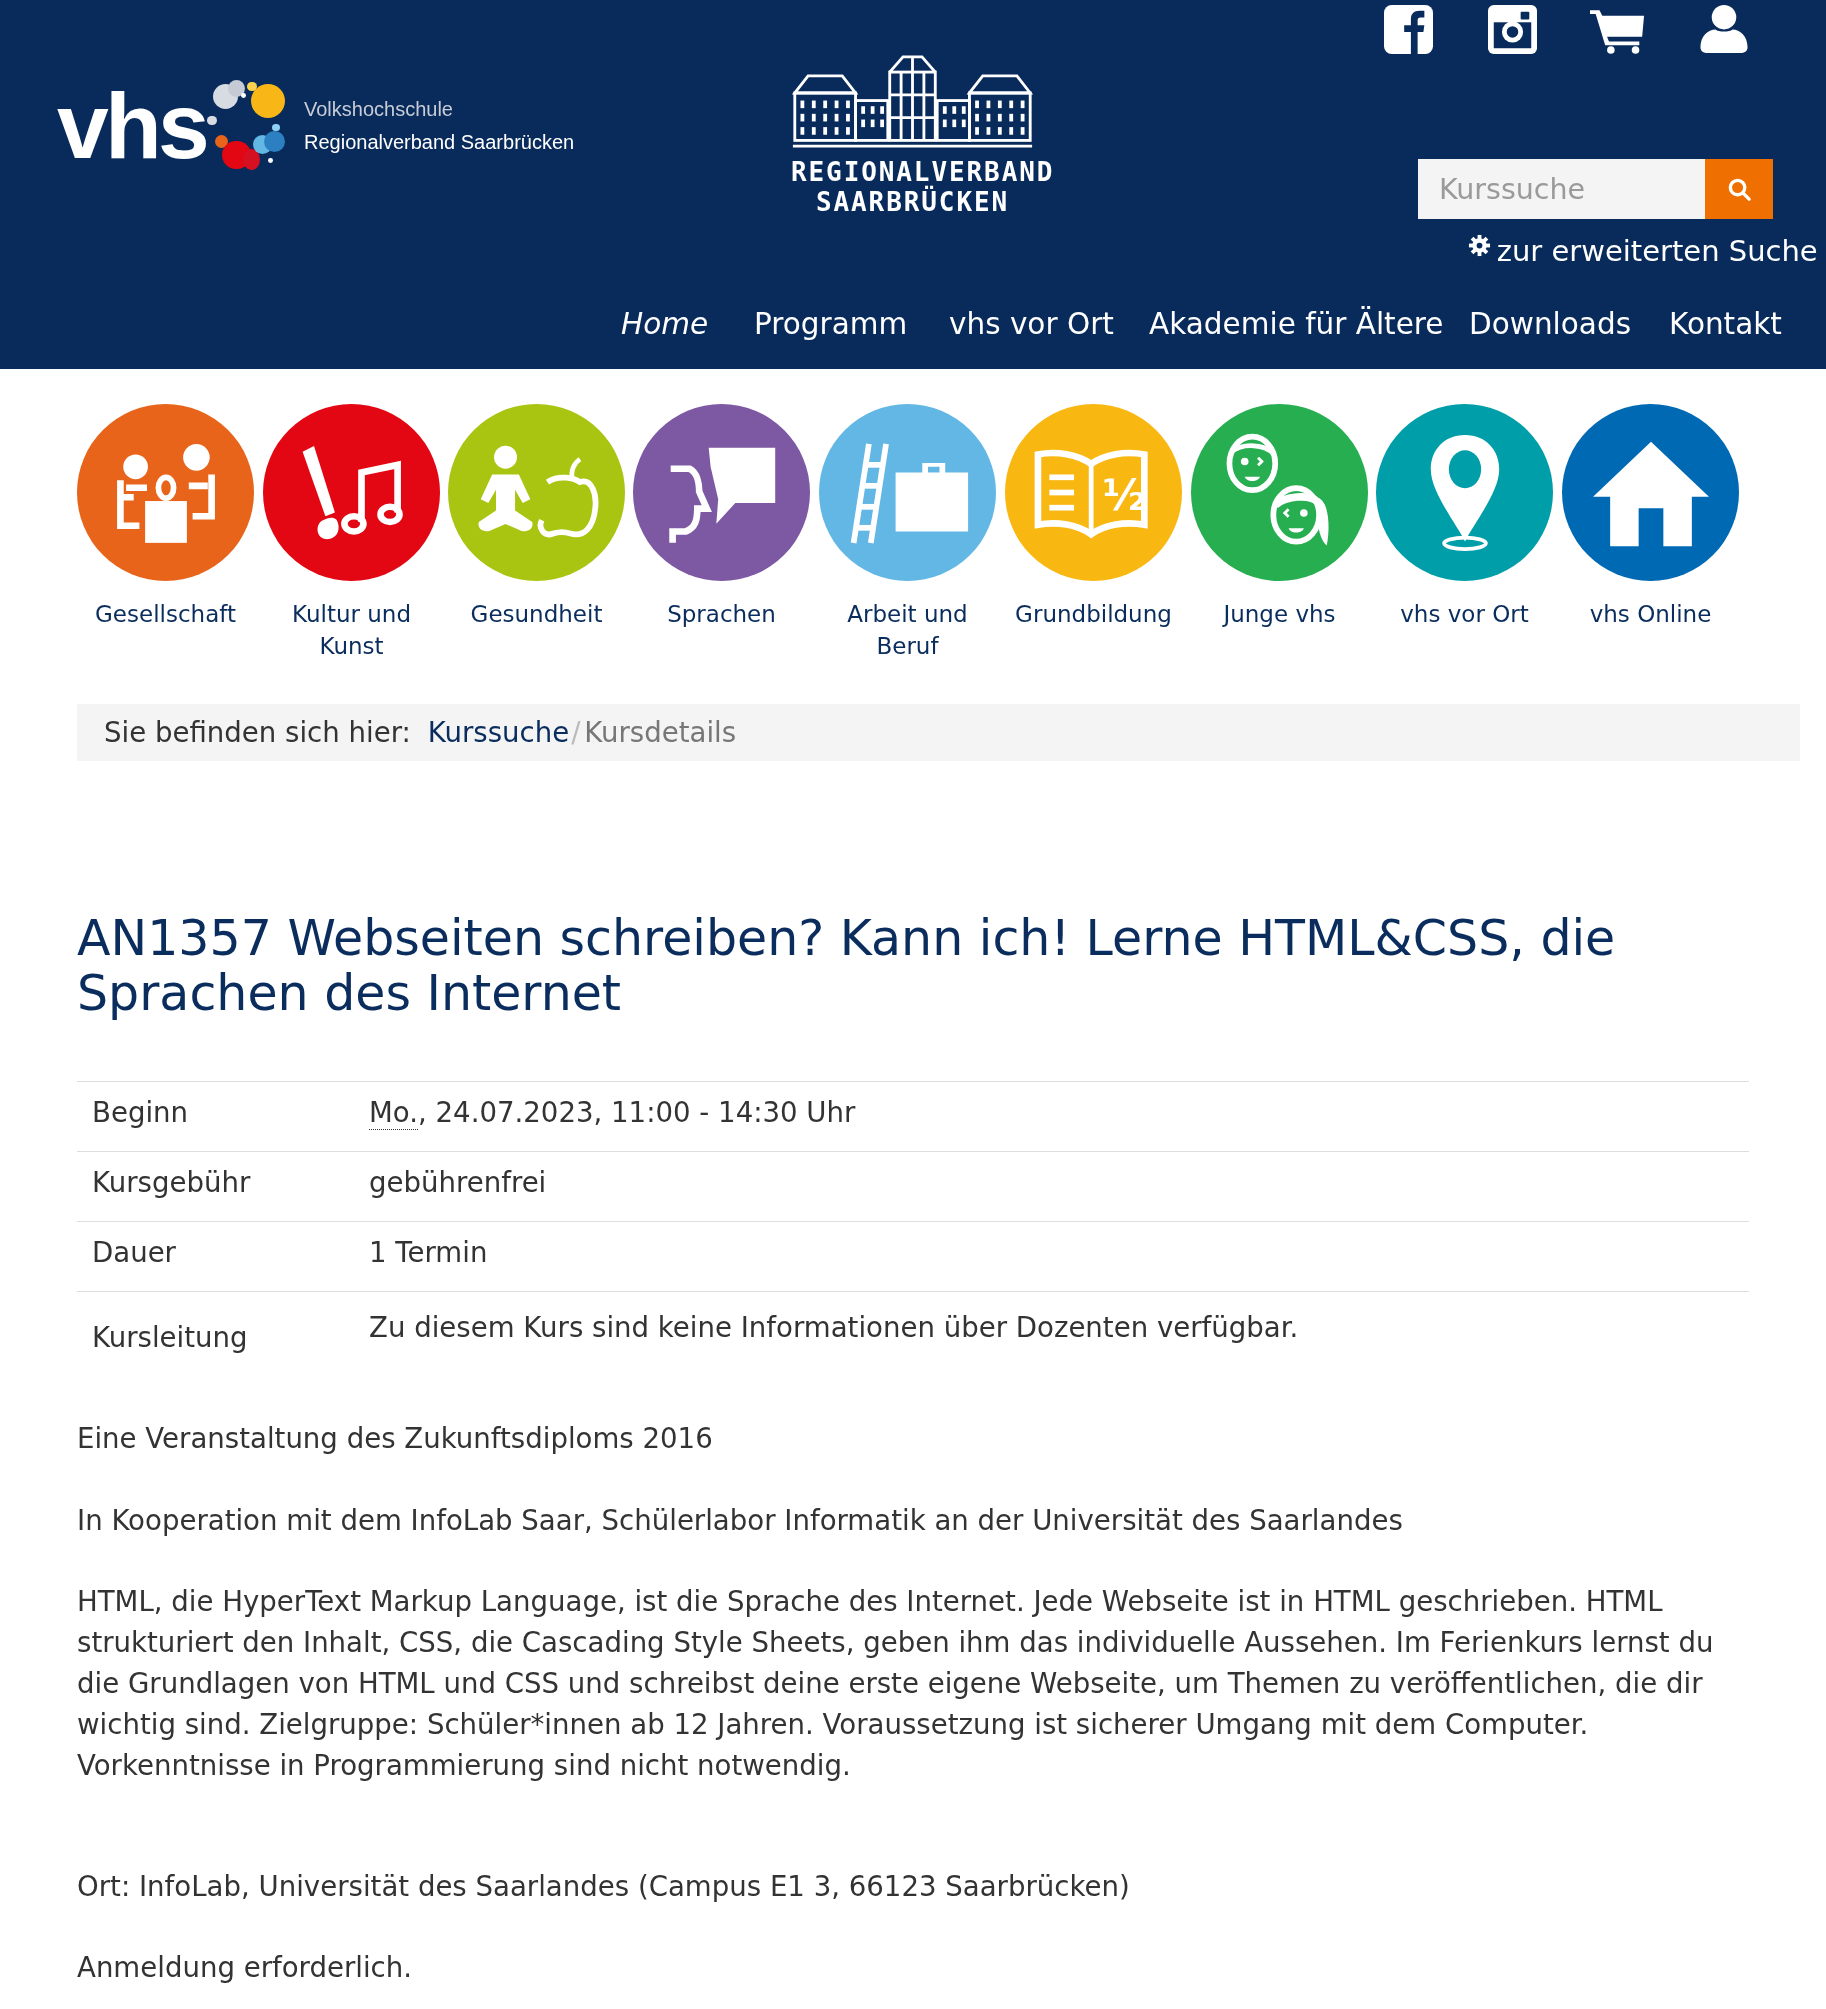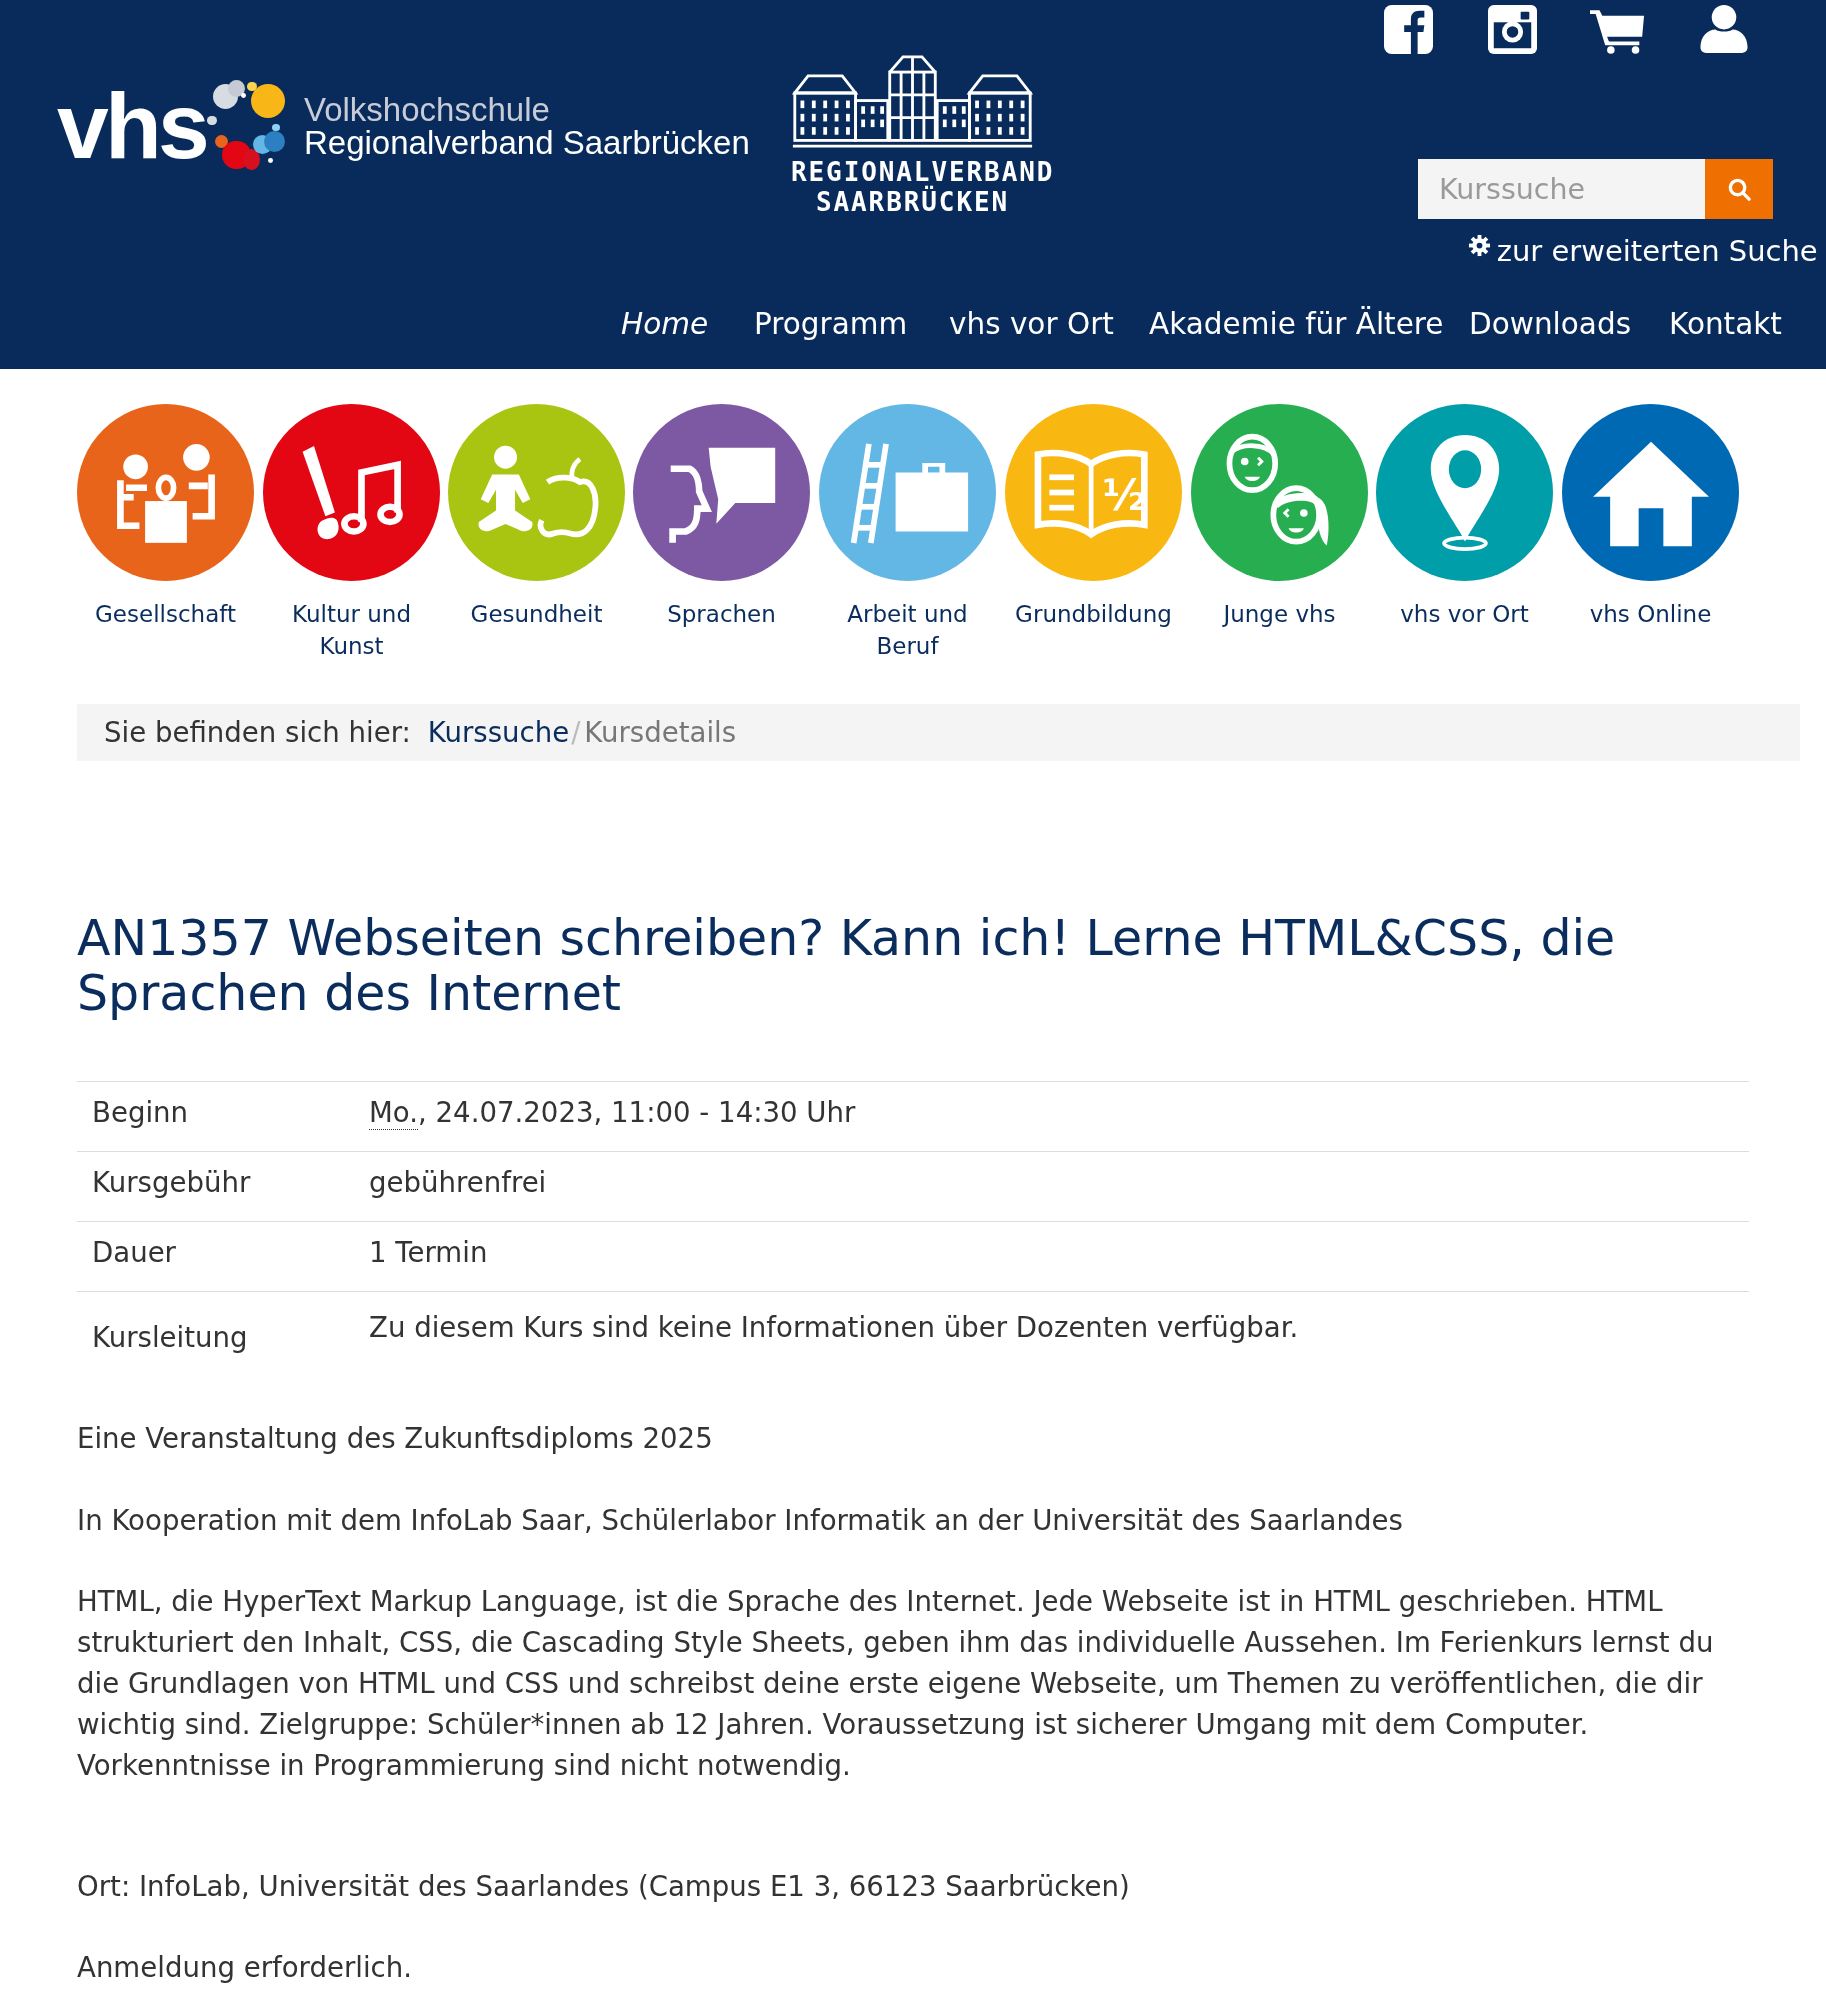--- a/index.html
+++ b/index.html
@@ -5,21 +5,21 @@
   * { box-sizing: border-box; margin: 0; padding: 0; }
   html, body { width: 1826px; height: 2010px; overflow: hidden; background: #ffffff; }
   body { font-family: "DejaVu Sans", "Liberation Sans", sans-serif; color: #333333; position: relative; }
 
   
   .header { position: absolute; left: 0; top: 0; width: 1826px; height: 369px; background: #082b5b; }
   .vhs-logo { position: absolute; left: 57px; top: 80px; height: 95px; display: flex; align-items: center; }
   .vhs-word { font-family: "Liberation Sans", sans-serif; font-weight: bold; color: #fff; font-size: 93px; letter-spacing: -3.8px; line-height: 1; position: absolute; left: 0; top: 0; }
   .bubbles { position: absolute; left: 150px; top: 1.9px; width: 95px; height: 95px; }
   .bubble { position: absolute; border-radius: 50%; }
-  .vhs-text { position: absolute; left: 304px; top: 93px; color: #fff; font-family: "Liberation Sans", sans-serif; font-size: 33px; line-height: 33px; }
+  .vhs-text { position: absolute; left: 304px; top: 93px; color: #fff; font-family: "Liberation Sans", sans-serif; font-size: 20px; line-height: 33px; }
   .vhs-text .l1 { color: #c8ccd6; }
 
   .rv-logo { position: absolute; left: 791px; top: 51px; width: 243px; height: 164px; }
   .rv-text { position: absolute; left: 0; width: 243px; text-align: center; color: #fff; font-family: "DejaVu Sans Mono", monospace; font-weight: bold; font-size: 26px; letter-spacing: 1.9px; }
 
   .search { position: absolute; left: 1418px; top: 159px; width: 355px; height: 60px; display: flex; }
   .search input { width: 287px; height: 60px; border: 0; background: #f4f4f4; padding-left: 21px; font-size: 28.5px; font-family: "DejaVu Sans", sans-serif; color: #555; outline: none; }
   .search input::placeholder { color: #9a9a9a; }
   .search-btn { width: 68px; height: 60px; background: #ef7000; display: flex; align-items: center; justify-content: center; }
 
@@ -378,20 +378,20 @@
     <td class="lbl">Dauer</td>
     <td class="val">1 Termin</td>
   </tr>
   <tr class="tall">
     <td class="lbl">Kursleitung</td>
     <td class="val">Zu diesem Kurs sind keine Informationen über Dozenten verfügbar.</td>
   </tr>
 </tbody>
   </table>
 
-<p class="body-text" style="top:1418px;">Eine Veranstaltung des Zukunftsdiploms 2025</p>
+<p class="body-text" style="top:1418px;">Eine Veranstaltung des Zukunftsdiploms 2016</p>
 <p class="body-text" style="top:1500px;">In Kooperation mit dem InfoLab Saar, Schülerlabor Informatik an der Universität des Saarlandes</p>
 <div class="body-text" style="top:1581px;">
   <div>HTML, die HyperText Markup Language, ist die Sprache des Internet. Jede Webseite ist in HTML geschrieben. HTML strukturiert den Inhalt, CSS, die Cascading Style Sheets, geben ihm das individuelle Aussehen. Im Ferienkurs lernst du die Grundlagen von HTML und CSS und schreibst deine erste eigene Webseite, um Themen zu veröffentlichen, die dir wichtig sind. Zielgruppe: Schüler*innen ab 12 Jahren. Voraussetzung ist sicherer Umgang mit dem Computer. Vorkenntnisse in Programmierung sind nicht notwendig.</div>
 </div>
 <p class="body-text" style="top:1866px;">Ort: InfoLab, Universität des Saarlandes (Campus E1 3, 66123 Saarbrücken)</p>
 <p class="body-text" style="top:1947px;">Anmeldung erforderlich.</p>
 
 
 </body></html>

